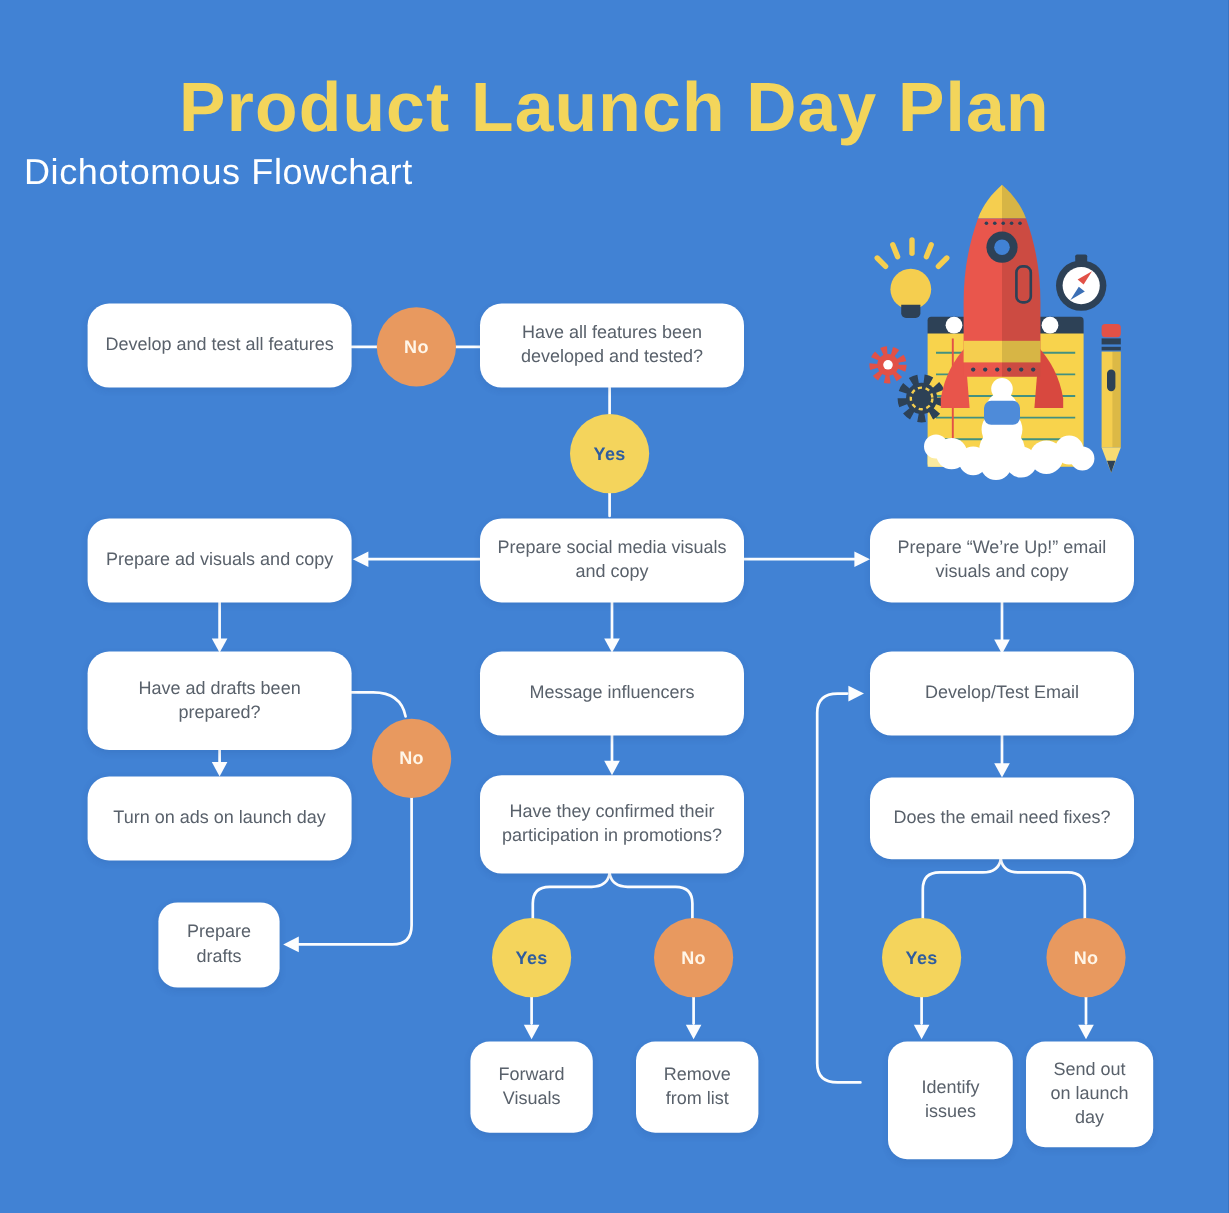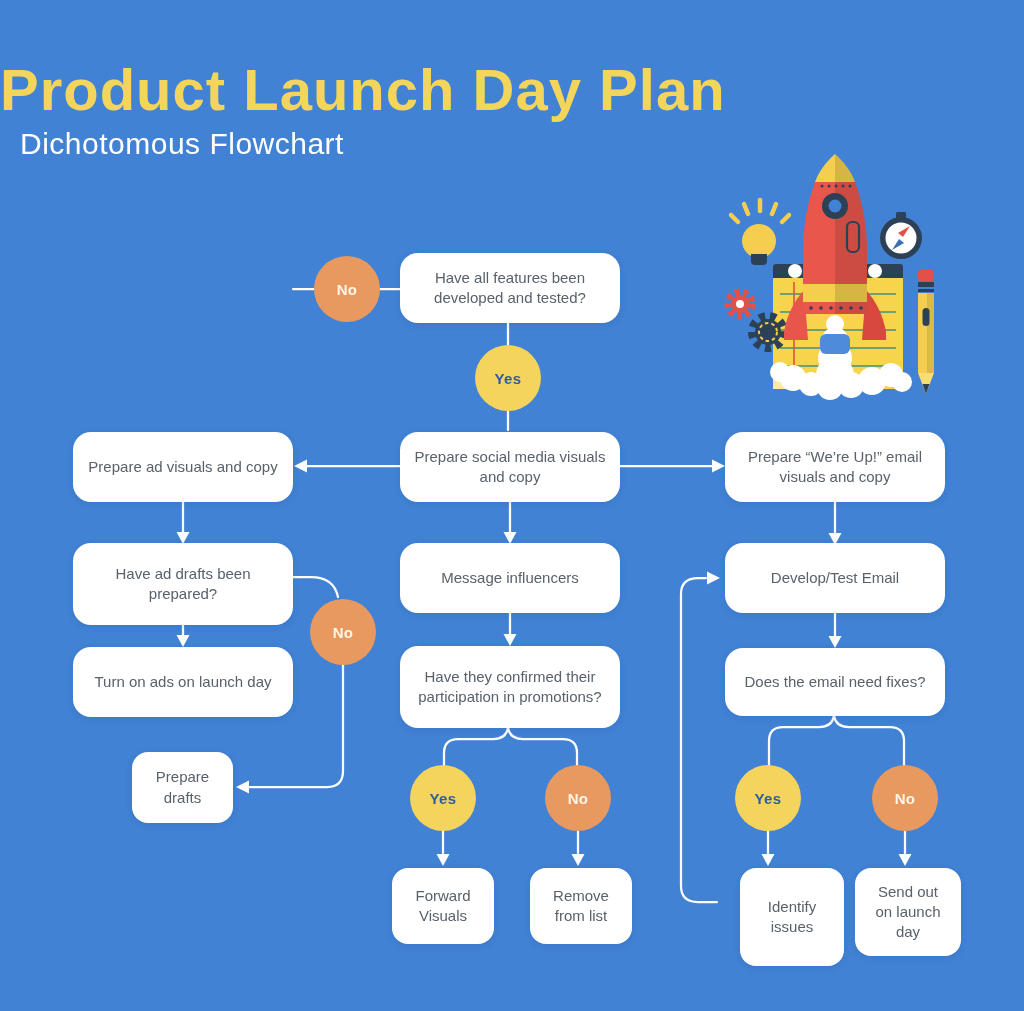--- a/index.html
+++ b/index.html
@@ -3,21 +3,21 @@
 <meta charset="utf-8">
 <style>
   html,body { margin:0; padding:0; background:#2e5ea0; }
   .canvas {
     position:relative; width:1024px; height:1011px;
     background:#4182D4; overflow:hidden;
     font-family:"Liberation Sans", sans-serif;
   }
   .title {
     position:absolute; left:0; right:0; top:56px; margin:0;
-    text-align:left; color:#F3D55B; font-size:58px; font-weight:600;
+    text-align:center; color:#F3D55B; font-size:58px; font-weight:600;
     letter-spacing:1px;
   }
   .subtitle {
     position:absolute; left:0; right:0; top:127px; margin:0;
     color:#FFFFFF; font-size:30px; font-weight:500;
     letter-spacing:0.5px;
     padding-left:20px;
   }
   .connectors { position:absolute; left:0; top:0; z-index:1; }
   .illustration { position:absolute; left:698px; top:142px; z-index:1; }
@@ -193,20 +193,23 @@
       <circle cx="95" cy="236" r="13"></circle>
       <circle cx="113" cy="242" r="12"></circle>
       <circle cx="132" cy="245" r="13"></circle>
       <circle cx="153" cy="243" r="13"></circle>
       <circle cx="174" cy="239" r="14"></circle>
       <circle cx="193" cy="233" r="12"></circle>
       <circle cx="204" cy="240" r="10"></circle>
     </g>
   </svg>
 
+  <div class="node" style="left:73px;top:253px;width:220px;height:70px">
+    <span>Develop and test all features</span>
+  </div>
   <div class="node" style="left:400px;top:253px;width:220px;height:70px">
     <span>Have all features been developed and tested?</span>
   </div>
   <div class="node" style="left:73px;top:432px;width:220px;height:70px">
     <span>Prepare ad visuals and copy</span>
   </div>
   <div class="node" style="left:400px;top:432px;width:220px;height:70px">
     <span>Prepare social media visuals and copy</span>
   </div>
   <div class="node" style="left:725px;top:432px;width:220px;height:70px">

